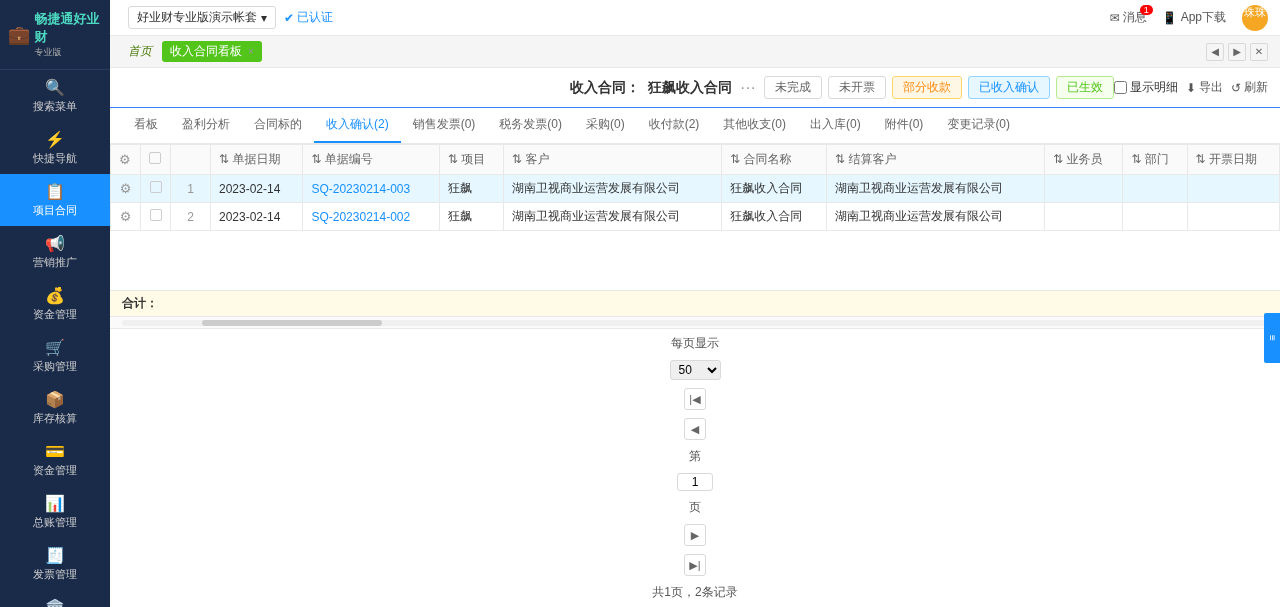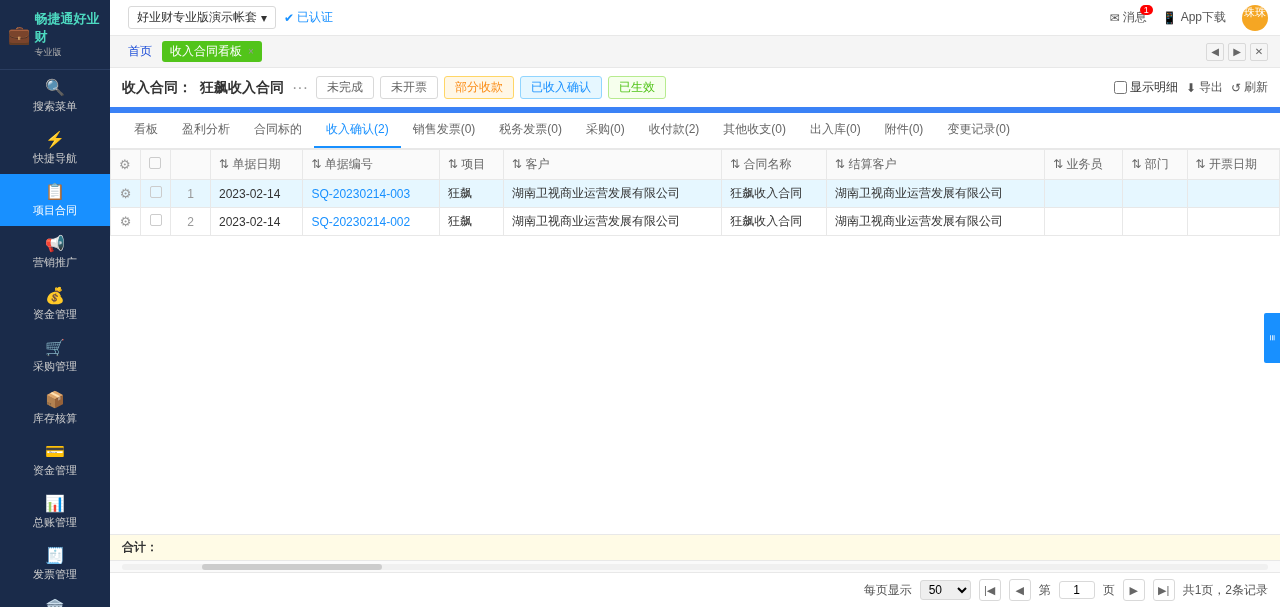--- a/index.html
+++ b/index.html
@@ -22,29 +22,29 @@
     .topbar-left { display: flex; align-items: center; gap: 8px; }
     .company-selector { display: flex; align-items: center; gap: 4px; font-size: 12px; color: #333; cursor: pointer; border: 1px solid #d9d9d9; padding: 2px 8px; border-radius: 3px; margin-left: 6px; }
     .certified-badge { display: flex; align-items: center; gap: 3px; color: #1890ff; font-size: 12px; }
     .topbar-right { display: flex; align-items: center; gap: 16px; }
     .topbar-action { display: flex; align-items: center; gap: 3px; font-size: 12px; color: #555; cursor: pointer; position: relative; }
     .badge { background: red; color: #fff; border-radius: 10px; padding: 0 4px; font-size: 9px; position: absolute; top: -4px; right: -6px; }
     .user-avatar { width: 26px; height: 26px; border-radius: 50%; background: #f5a623; display: flex; align-items: flex-start; justify-content: center; color: #fff; font-size: 11px; cursor: pointer; }
 
     
     .tabbar { background: #f5f5f5; border-bottom: 1px solid #e8e8e8; padding: 0 12px; height: 32px; display: flex; align-items: center; gap: 4px; }
-    .tab-home { font-size: 12px; color: #1d4ed8; cursor: pointer; padding: 0 6px; }
+    .tab-home { font-size: 12px; color: #4d7c0f; cursor: pointer; padding: 0 6px; font-style: italic; }
     .tab-active-green { background: #52c41a; color: #fff; border-radius: 3px; padding: 2px 8px; font-size: 12px; display: flex; align-items: center; gap: 6px; cursor: pointer; margin-right: 4px; }
     .tab-close { cursor: pointer; color: #999; font-size: 10px; }
 
     
     .content { flex: 1; background: #fff; display: flex; flex-direction: column; overflow: hidden; }
 
     
-    .contract-header { padding: 8px 12px; display: flex; align-items: center; justify-content: space-between; border-bottom: 6px solid #3b82f6; }
+    .contract-header { padding: 8px 12px; display: flex; align-items: center; justify-content: flex-end; border-bottom: 1px solid #3b82f6; }
     .contract-title { font-size: 14px; font-weight: bold; color: #333; display: flex; align-items: center; gap: 8px; }
     .contract-status-btns { display: flex; gap: 6px; align-items: center; }
     .status-btn { padding: 2px 10px; border-radius: 3px; font-size: 12px; cursor: pointer; border: 1px solid #d9d9d9; background: #fff; color: #666; }
     .status-btn.orange { background: #fff7e6; border-color: #ffd666; color: #fa8c16; }
     .status-btn.blue { background: #e6f7ff; border-color: #91d5ff; color: #1890ff; }
     .status-btn.green { background: #f6ffed; border-color: #b7eb8f; color: #52c41a; }
     .more-btn { color: #999; cursor: pointer; font-size: 16px; }
     .contract-actions { display: flex; gap: 8px; align-items: center; }
     .action-btn { display: flex; align-items: center; gap: 3px; font-size: 12px; color: #555; cursor: pointer; }
 
@@ -67,21 +67,21 @@
     
     .table-footer { border-top: 1px solid #e8e8e8; padding: 4px 12px; background: #fffbe6; display: flex; align-items: center; }
     .total-label { font-size: 12px; color: #333; font-weight: bold; }
 
     
     .scrollbar-area { height: 12px; border-top: 1px solid #e8e8e8; background: #fafafa; display: flex; align-items: center; padding: 0 12px; }
     .scrollbar-track { flex: 1; height: 6px; background: #f0f0f0; border-radius: 3px; }
     .scrollbar-thumb { width: 180px; height: 6px; background: #ccc; border-radius: 3px; margin-left: 80px; }
 
     
-    .pagination { padding: 6px 12px; display: flex; align-items: center; justify-content: flex-end; gap: 8px; background: #fff; border-top: 1px solid #e8e8e8; }
+    .pagination { padding: 6px 12px; display: flex; align-items: center; justify-content: flex-end; gap: 8px; background: #fff; border-top: 1px solid #e8e8e8; flex-direction: column; }
     .page-label { font-size: 12px; color: #555; }
     .page-select { border: 1px solid #d9d9d9; padding: 1px 4px; border-radius: 3px; font-size: 12px; }
     .page-btn { width: 22px; height: 22px; border: 1px solid #d9d9d9; border-radius: 3px; display: flex; align-items: center; justify-content: center; cursor: pointer; color: #666; font-size: 11px; }
     .page-input { width: 36px; border: 1px solid #d9d9d9; border-radius: 3px; text-align: center; padding: 1px 2px; font-size: 12px; }
     .page-total { font-size: 12px; color: #555; }
 
     
     .right-panel-icon { position: absolute; right: 0; top: 50%; transform: translateY(-50%); background: #1890ff; color: #fff; width: 16px; height: 50px; display: flex; align-items: center; justify-content: center; border-radius: 2px 0 0 2px; cursor: pointer; font-size: 10px; writing-mode: vertical-rl; }
     .window-controls { display: flex; gap: 4px; }
     .win-btn { width: 18px; height: 18px; border: 1px solid #d9d9d9; border-radius: 2px; display: flex; align-items: center; justify-content: center; cursor: pointer; color: #666; font-size: 10px; }

